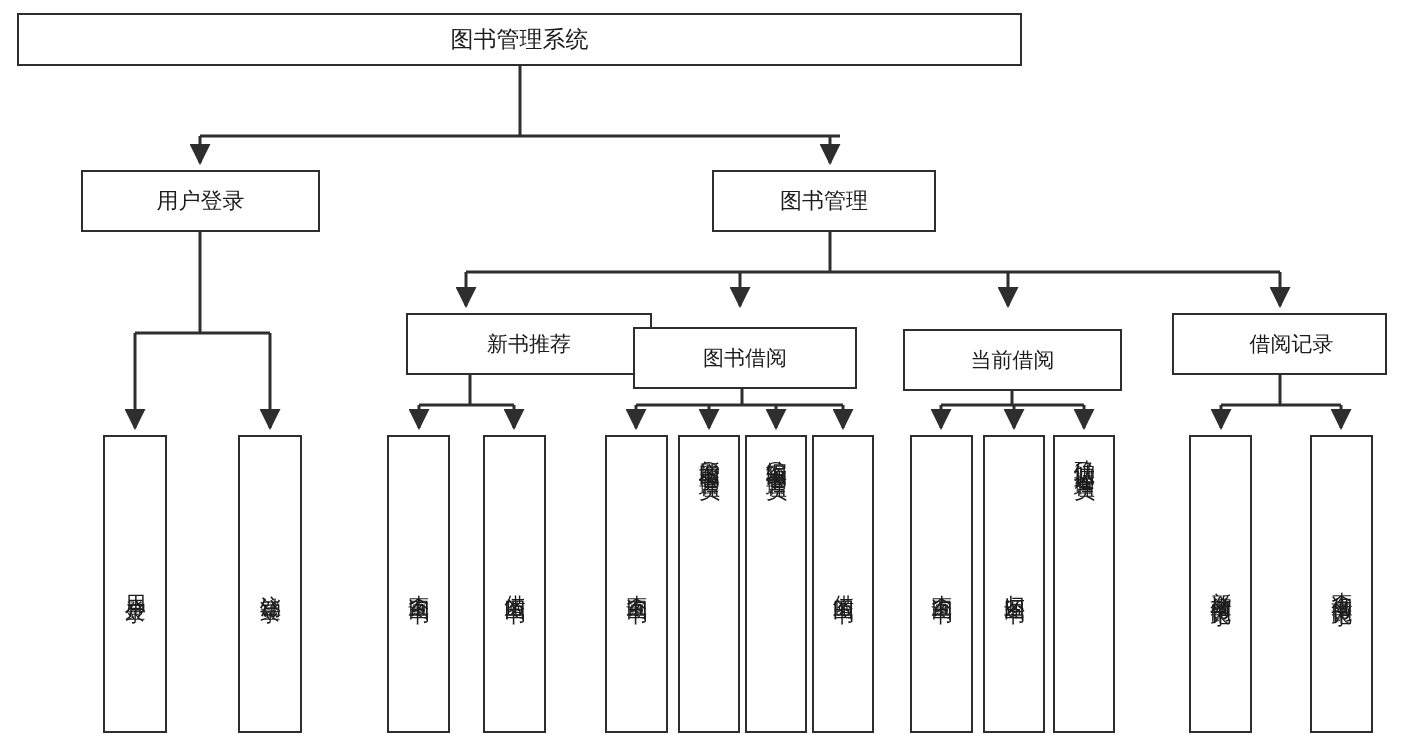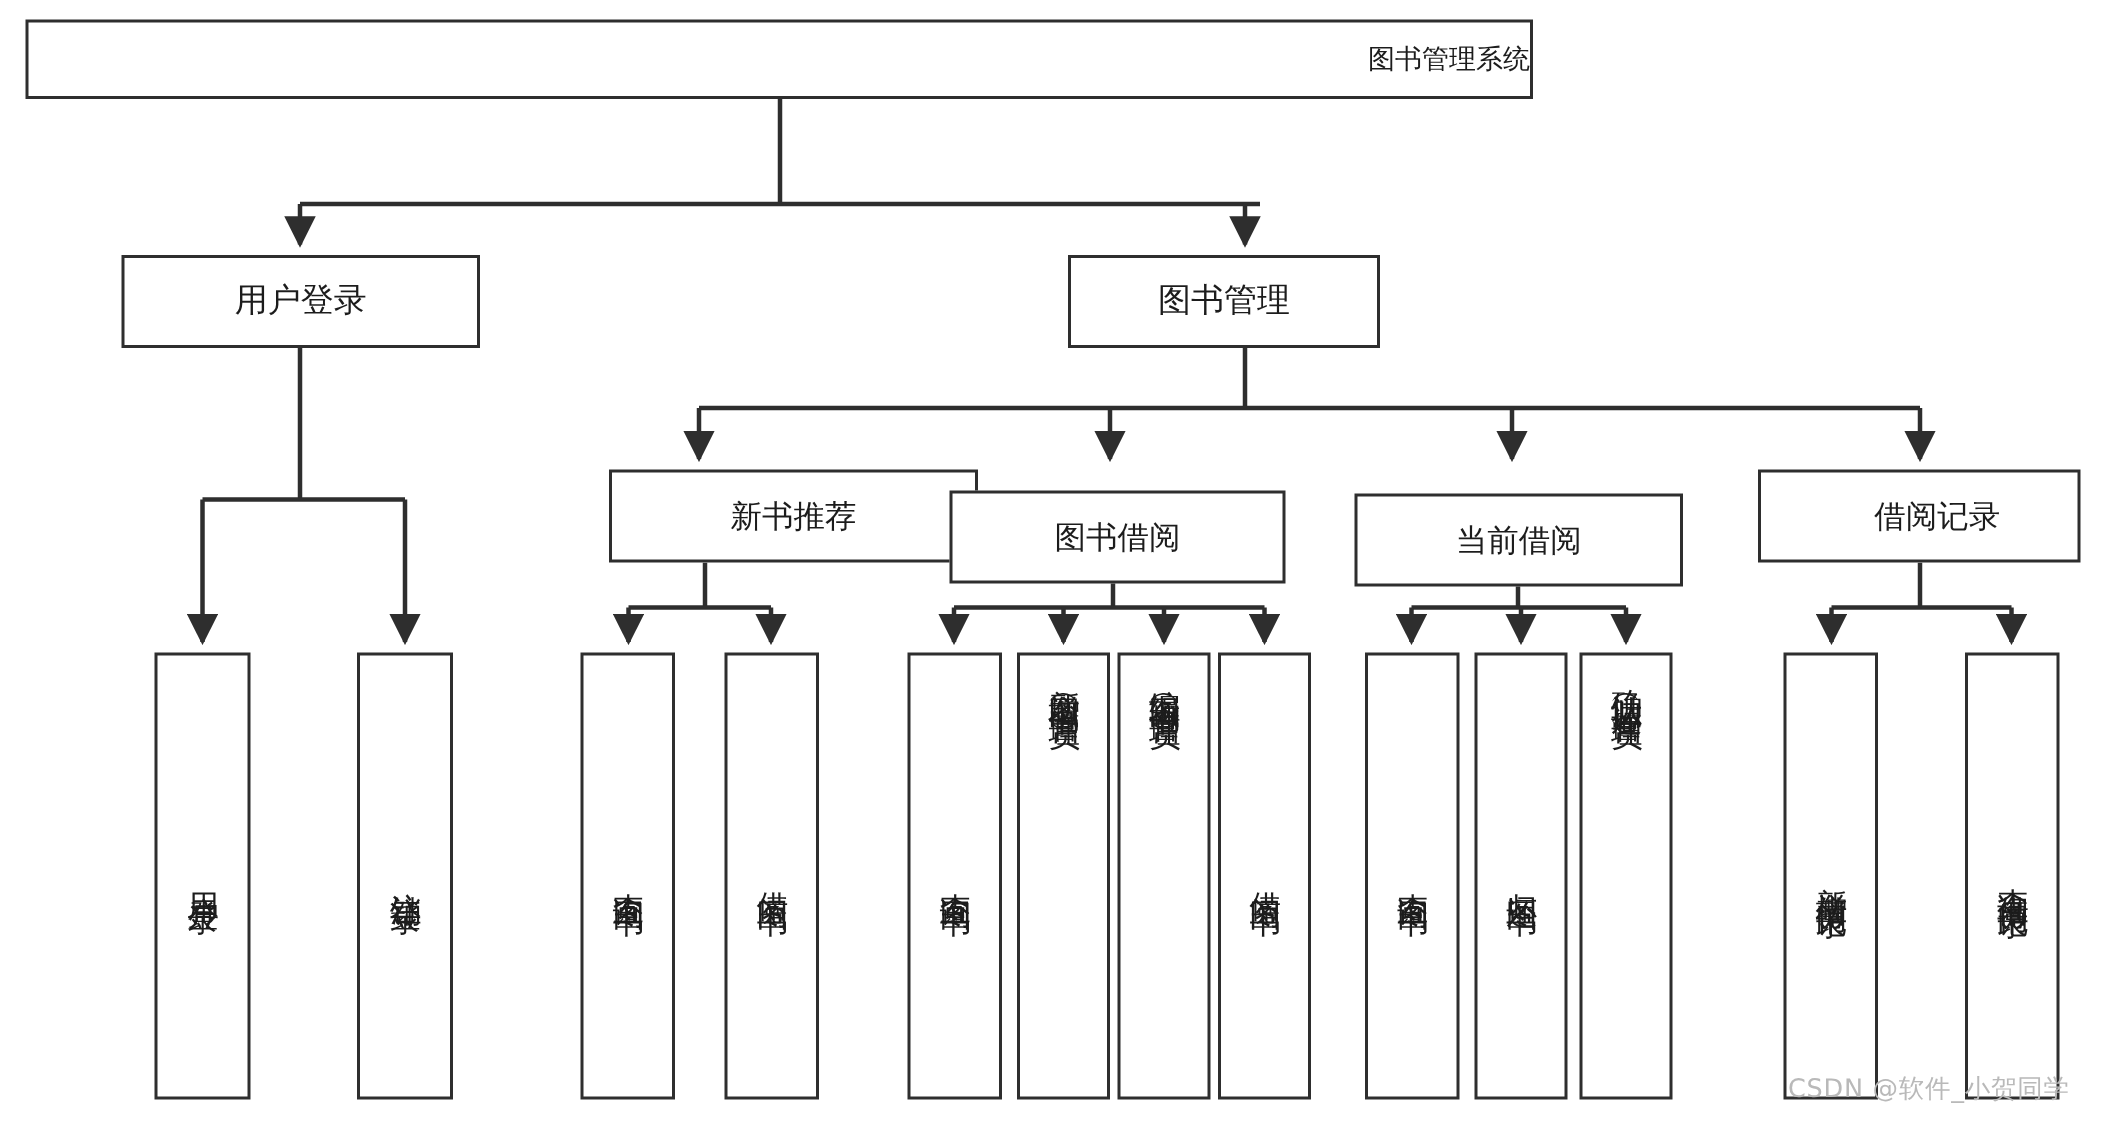--- a/index.html
+++ b/index.html
@@ -37,22 +37,21 @@
     color: #1c1c1c;
     z-index: 2;
   }
   .node .label {
     display: block;
     text-align: center;
     line-height: 1.08;
     white-space: nowrap;
   }
   .node-root {
-    font-size: 18px;
-    justify-content: flex-end;
+    font-size: 23px;
   }
   .node-l1 {
     font-size: 22px;
   }
   .node-l2 {
     font-size: 21px;
   }
   
   .node-leaf {
     font-size: 21px;
@@ -137,21 +136,21 @@
     </g>
   </svg>
 
   <div id="nodes-layer">
       <div class="node node-root" style="left: 17px; top: 13px; width: 1005px; height: 53px;">
         <span class="label">图书管理系统</span>
       </div>
       <div class="node node-l1" style="left: 81px; top: 170px; width: 239px; height: 62px;">
         <span class="label">用户登录</span>
       </div>
-      <div class="node node-l1" style="left: 712px; top: 170px; width: 208px; height: 62px;">
+      <div class="node node-l1" style="left: 712px; top: 170px; width: 224px; height: 62px;">
         <span class="label">图书管理</span>
       </div>
       <div class="node node-l2" style="left: 361px; top: 313px; width: 246px; height: 62px; margin-left: 45px;">
         <span class="label">新书推荐</span>
       </div>
       <div class="node node-l2" style="left: 633px; top: 327px; width: 224px; height: 62px;">
         <span class="label">图书借阅</span>
       </div>
       <div class="node node-l2" style="left: 903px; top: 313px; width: 219px; height: 62px; margin-top: 16px;">
         <span class="label">当前借阅</span>
@@ -193,14 +192,13 @@
         <span class="label">确认归还（管理员）</span>
       </div>
       <div class="node node-leaf" style="left: 1189px; top: 435px; width: 63px; height: 298px;">
         <span class="label">新增借阅记录</span>
       </div>
       <div class="node node-leaf" style="left: 1310px; top: 435px; width: 63px; height: 298px;">
         <span class="label">查询借阅记录</span>
       </div>
     </div>
 
-  <div id="watermark">CSDN @软件_小贺同学</div>
 </div>
 
 </body></html>

